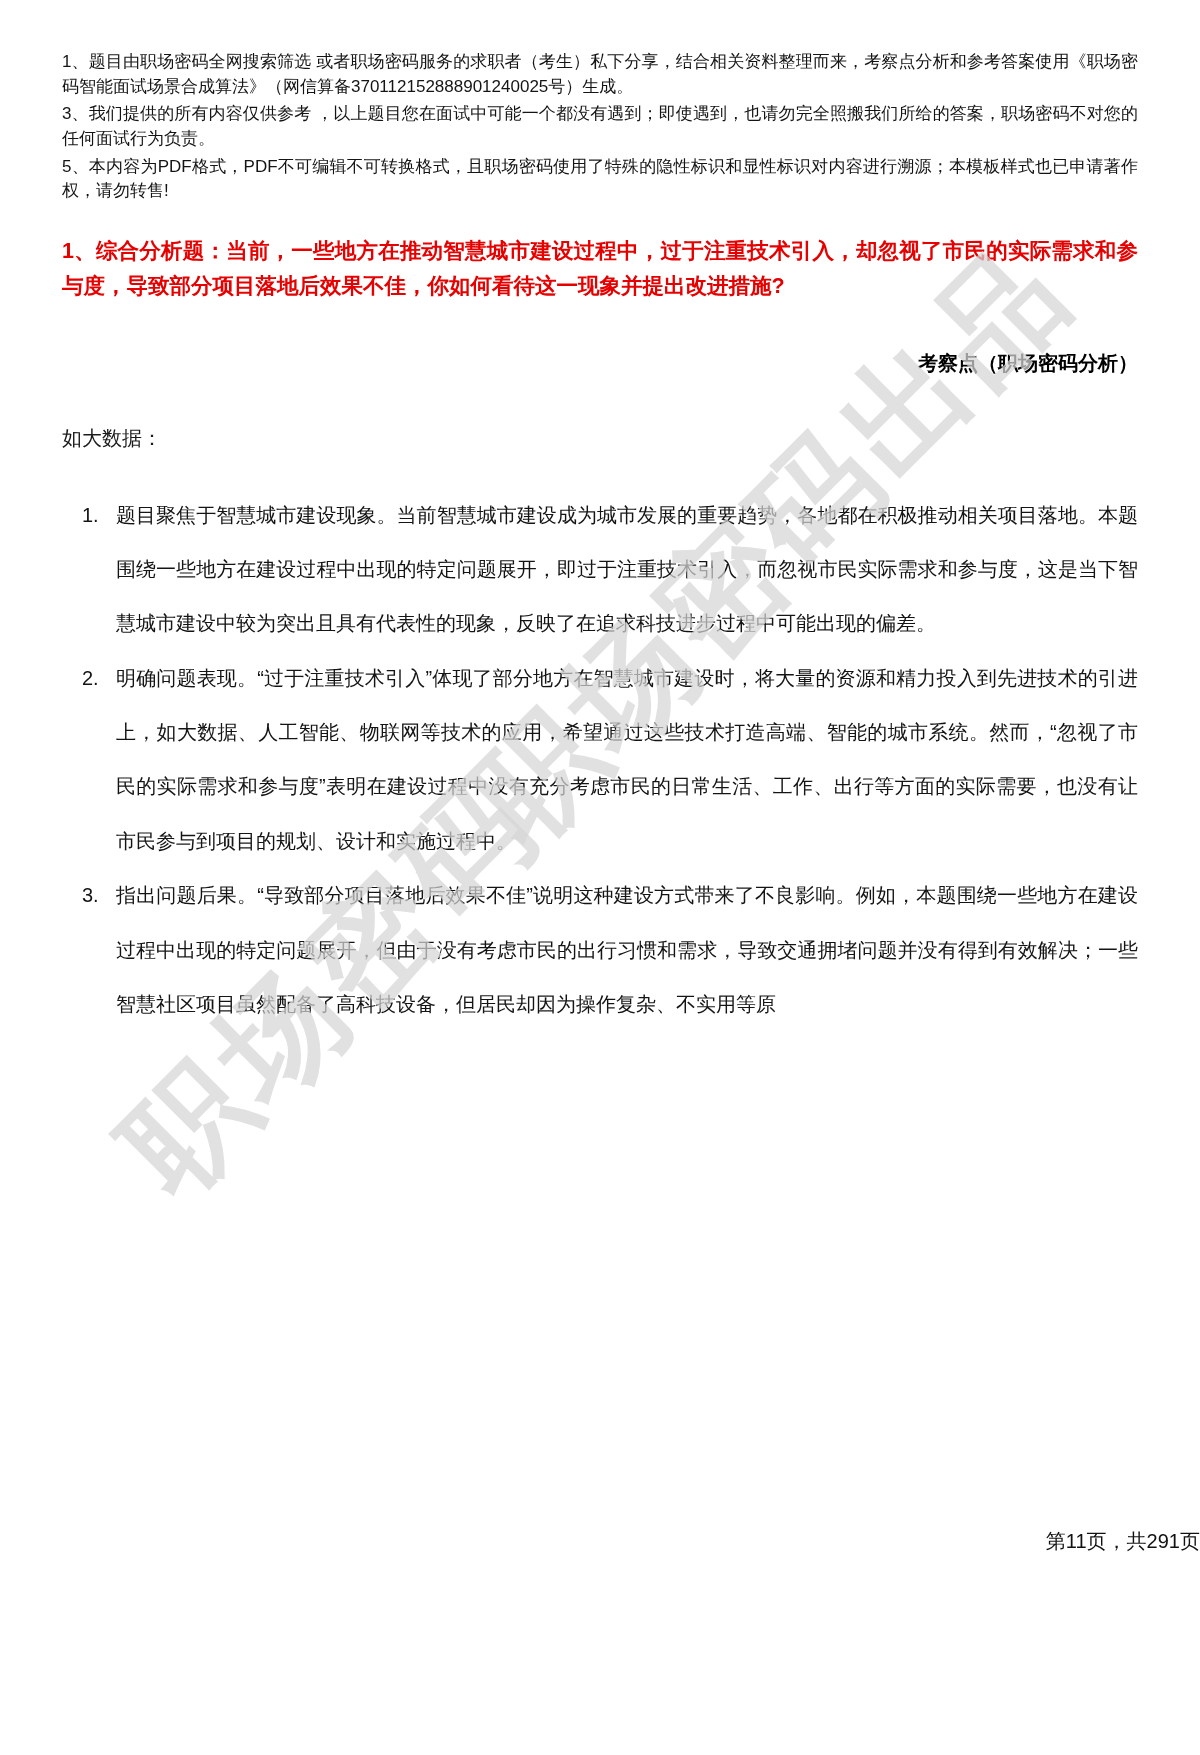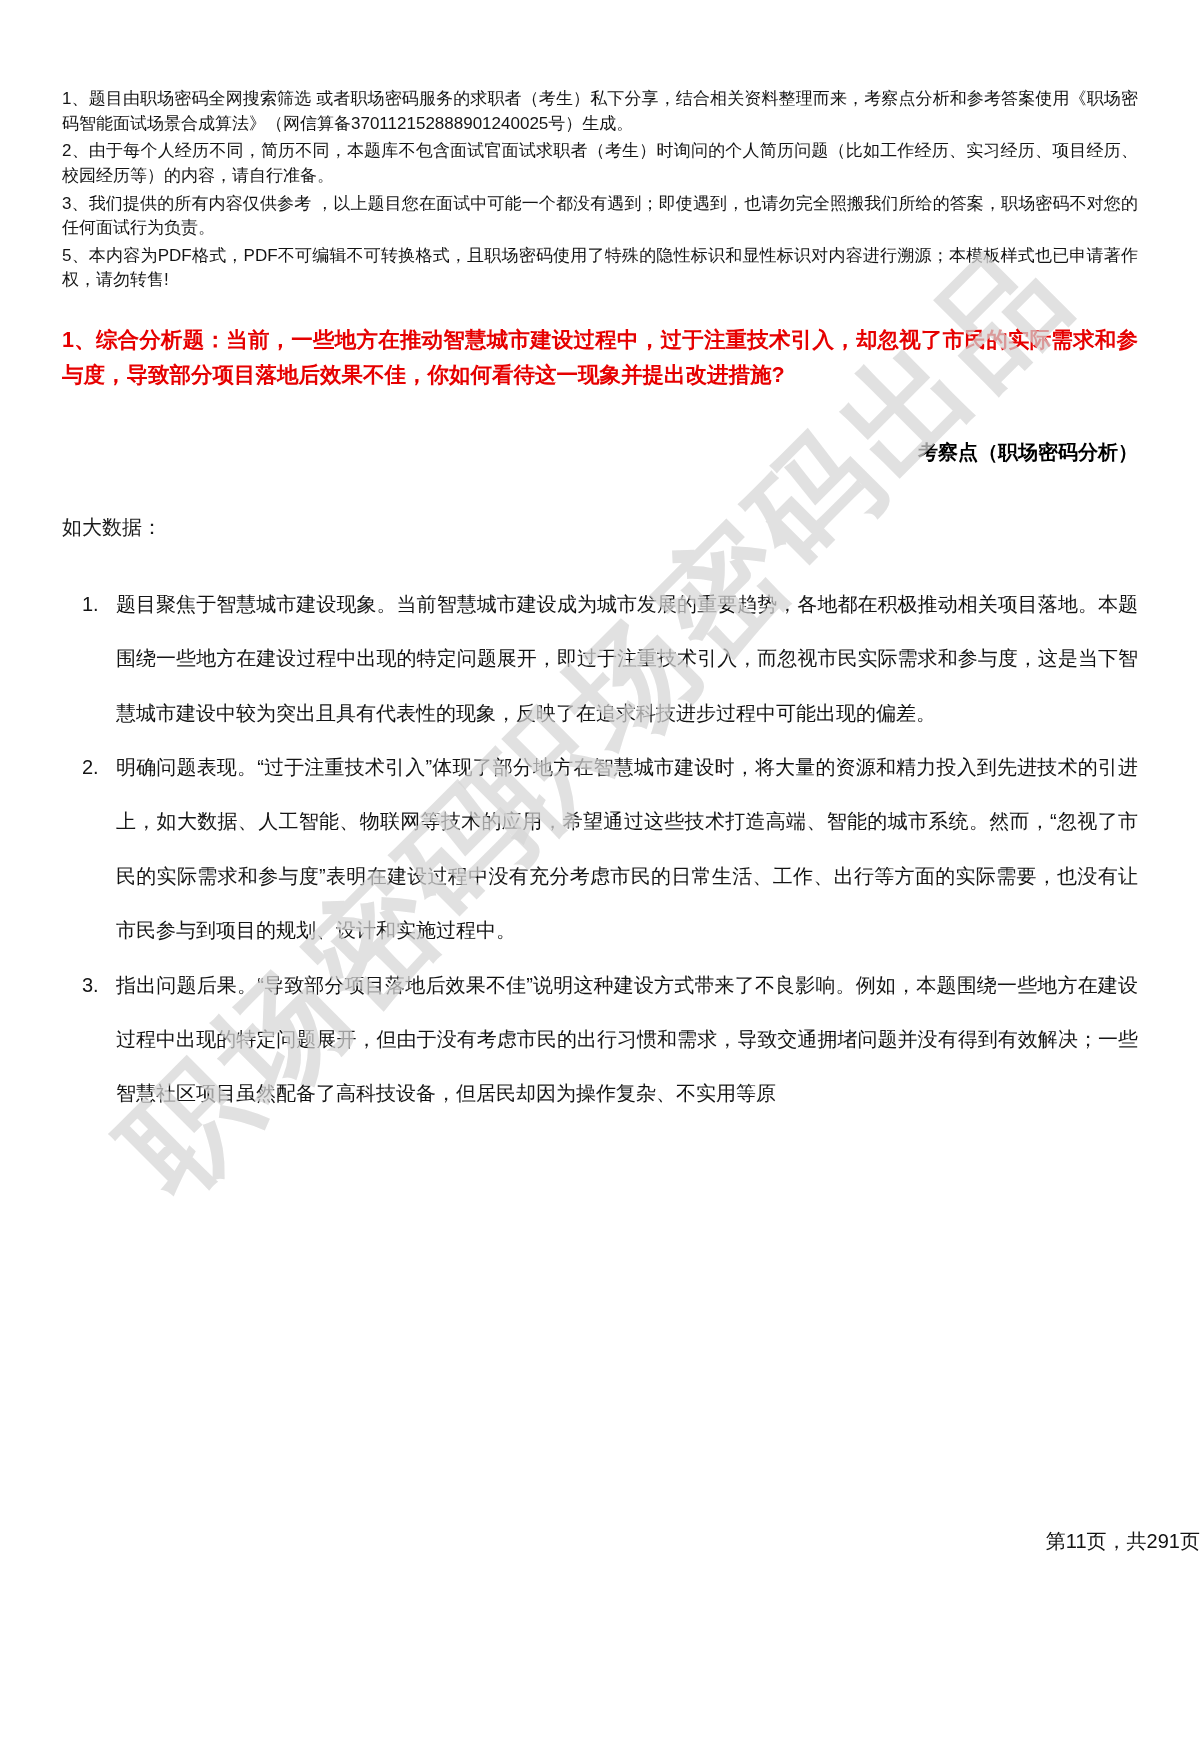--- a/index.html
+++ b/index.html
@@ -13,21 +13,20 @@
     width: 1200px;
     height: 1755px;
     background: #ffffff;
     overflow: hidden;
     margin: 0 auto;
   }
   .content {
     position: relative;
     z-index: 1;
     padding: 50px 62px 0 62px;
-    margin-top: 37px;
   }
   
   .disclaimer p {
     font-size: 17px;
     line-height: 1.45;
     color: #141414;
     margin: 0 0 3px 0;
     text-align: justify;
   }
   
@@ -106,21 +105,20 @@
 <div class="page">
 
   <div class="watermark wm-primary">职场密码出品</div>
 
   <div class="watermark wm-secondary">职场密码</div>
 
   <div class="content">
 
     <div class="disclaimer">
       <p>1、题目由职场密码全网搜索筛选 或者职场密码服务的求职者（考生）私下分享，结合相关资料整理而来，考察点分析和参考答案使用《职场密码智能面试场景合成算法》（网信算备370112152888901240025号）生成。</p>
-      <p>2、由于每个人经历不同，简历不同，本题库不包含面试官面试求职者（考生）时询问的个人简历问题（比如工作经历、实习经历、项目经历、校园经历等）的内容，请自行准备。</p>
       <p>3、我们提供的所有内容仅供参考 ，以上题目您在面试中可能一个都没有遇到；即使遇到，也请勿完全照搬我们所给的答案，职场密码不对您的任何面试行为负责。</p>
       <p>5、本内容为PDF格式，PDF不可编辑不可转换格式，且职场密码使用了特殊的隐性标识和显性标识对内容进行溯源；本模板样式也已申请著作权，请勿转售!</p>
     </div>
 
     <h1 class="question-heading">1、综合分析题：当前，一些地方在推动智慧城市建设过程中，过于注重技术引入，却忽视了市民的实际需求和参与度，导致部分项目落地后效果不佳，你如何看待这一现象并提出改进措施?</h1>
 
     <h2 class="exam-point">考察点（职场密码分析）</h2>
 
     <p class="analysis-label">如大数据：</p>
 

